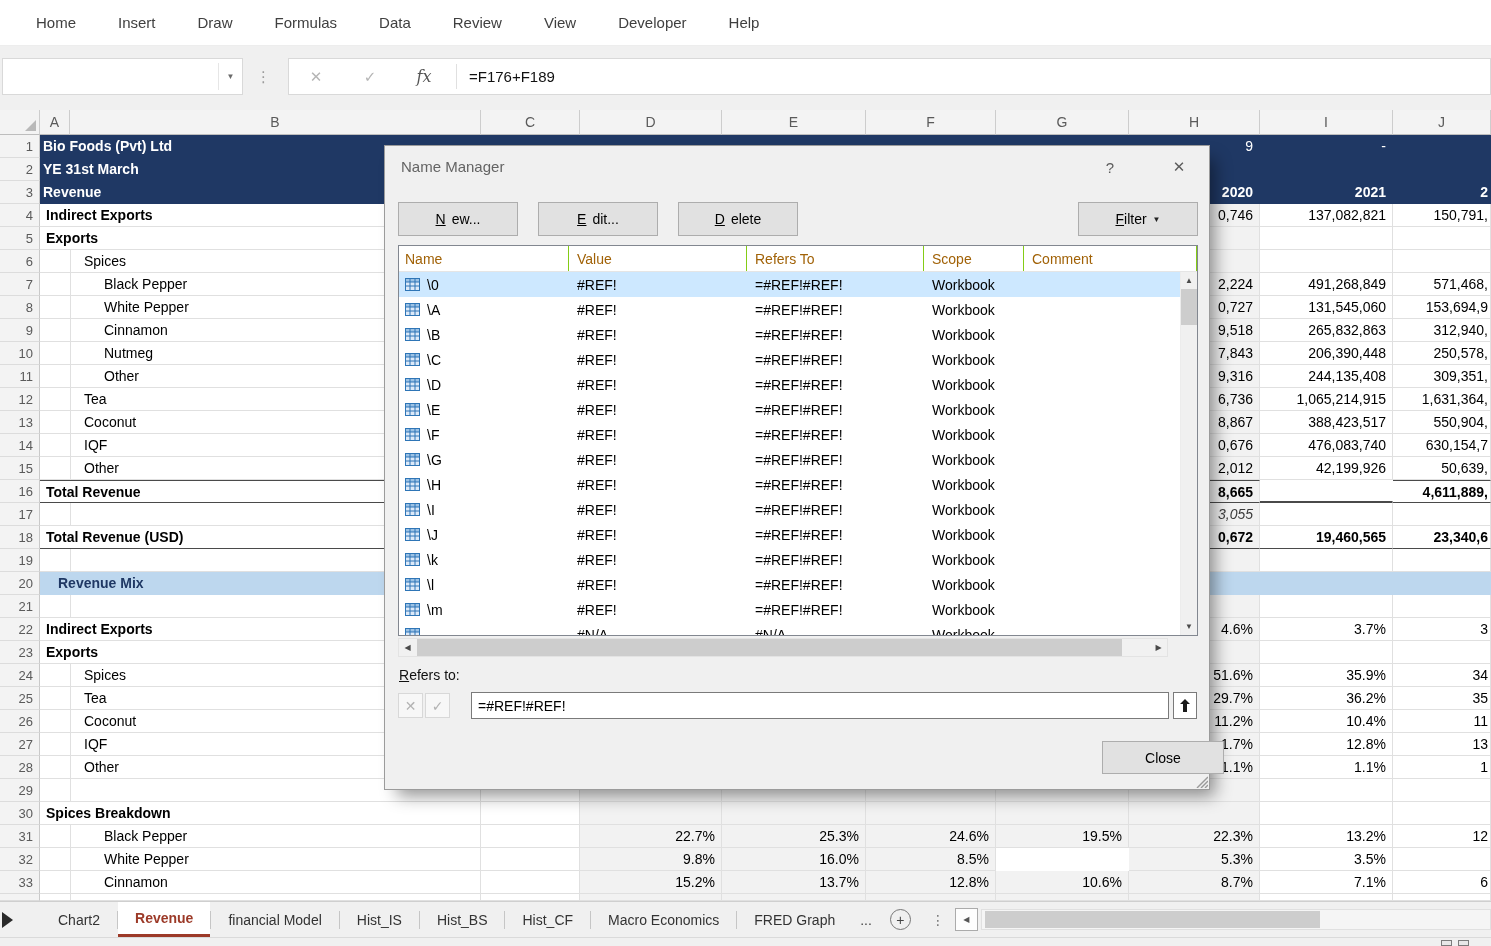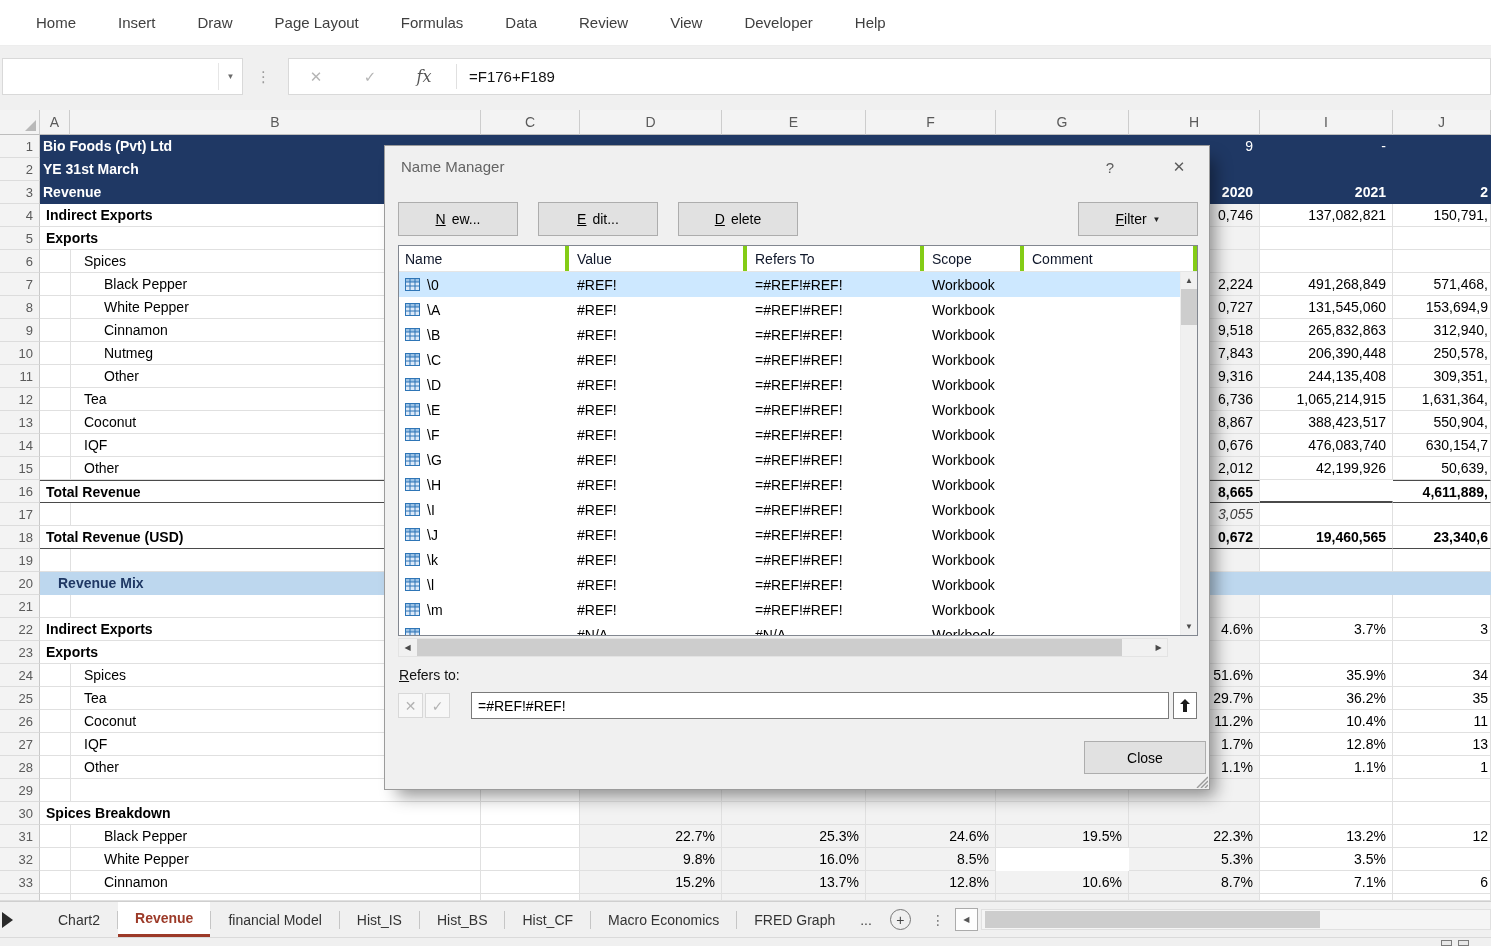--- a/index.html
+++ b/index.html
@@ -65,21 +65,21 @@
     justify-content:center;color:#5c5c5c;font-size:15px}
   .dclose{position:absolute;left:778px;top:8px;width:32px;height:26px;display:flex;align-items:center;
     justify-content:center;color:#5c5c5c;font-size:15px}
   .dbtn{position:absolute;height:34px;background:#e1e1e1;border:1px solid #adadad;font-size:14px;
     display:flex;align-items:center;justify-content:center;gap:6px;cursor:default}
   .caret{font-size:8px;color:#222}
   .nmlist{position:absolute;left:13px;top:99px;width:800px;height:391px;background:#fff;
     border:1px solid #828790;overflow:hidden}
   .nmhdr{display:flex;height:26px;border-bottom:1px solid #e5e5e5;background:#fff}
   .nmc{flex:none;display:flex;align-items:center;padding-left:8px;font-size:14px;overflow:hidden;white-space:nowrap}
-  .nmc.h{border-right:4px solid #84cc16;color:#0f172a}
+  .nmc.h{border-right:1px solid #84cc16;color:#a16207}
   .c0{width:170px;padding-left:6px}.c1{width:178px}.c2{width:177px}.c3{width:100px}.c4{flex:1}
   .nmrows{height:363px;overflow:hidden}
   .nmrow{display:flex;height:25px}
   .nmrow.sel{background:#cde8ff}
   .nmicon{display:flex;align-items:center;margin-right:7px}
   .vsb{position:absolute;right:0;top:26px;bottom:0;width:17px;background:#f0f0f0;border-left:1px solid #ececec}
   .vsb .arr{height:17px;display:flex;align-items:center;justify-content:center;font-size:8px;color:#4a4a4a}
   .vsb .dn{position:absolute;bottom:0;left:0;right:0}
   .vthumb{position:absolute;left:0;right:0;top:17px;height:36px;background:#cdcdcd}
   .hsb{position:absolute;left:13px;top:492px;width:770px;height:19px;background:#f1f1f1;border:1px solid #e3e3e3}
@@ -87,21 +87,21 @@
     font-size:8px;color:#4a4a4a}
   .hsb .la{left:0}.hsb .ra{right:0}
   .hthumb{position:absolute;left:18px;top:0;bottom:0;width:705px;background:#cdcdcd}
   .referslbl{position:absolute;left:14px;top:521px;font-size:14px;color:#111}
   .miniBtn{position:absolute;top:547px;width:25px;height:25px;background:#f7f7f7;border:1px solid #d8d8d8;
     display:flex;align-items:center;justify-content:center;color:#b3b3b3;font-size:14px}
   .refinput{position:absolute;left:86px;top:546px;width:698px;height:27px;border:1px solid #7a7a7a;
     background:#fff;font-size:14px;padding-left:6px;font-family:"Liberation Sans","DejaVu Sans",sans-serif;outline:none}
   .collapsebtn{position:absolute;left:788px;top:546px;width:24px;height:27px;background:#fff;
     border:1px solid #7a7a7a;display:flex;align-items:center;justify-content:center}
-  .closebtn{position:absolute;left:699px;top:595px;width:122px;height:33px}
+  .closebtn{position:absolute;left:717px;top:595px;width:122px;height:33px}
   .grip{position:absolute;right:1px;bottom:1px;width:14px;height:14px}
 
   
   .tabbar{position:absolute;top:901px;left:0;right:0;height:36px;background:#f0f0f0;
     border-top:1px solid #cfcfcf;display:flex;align-items:stretch}
   .navwedge{width:0;height:0;border-top:8px solid transparent;border-bottom:8px solid transparent;
     border-left:11px solid #2a2a2a;align-self:center;margin-left:2px;margin-right:28px}
   .stab{padding:0 17px;font-size:14px;color:#333;display:flex;align-items:center;cursor:default;white-space:nowrap}
   .stab.active{background:#fff;color:var(--active-tab-red,#9C3A28);font-weight:bold;
     border-bottom:3px solid var(--active-tab-red,#9C3A28)}
@@ -121,21 +121,20 @@
 </style>
 </head>
 <body>
 
 <div class="app">
 
   <div class="ribbon">
       <div class="rtab">Home</div>
       <div class="rtab">Insert</div>
       <div class="rtab">Draw</div>
-      <div class="rtab">Page Layout</div>
       <div class="rtab">Formulas</div>
       <div class="rtab">Data</div>
       <div class="rtab">Review</div>
       <div class="rtab">View</div>
       <div class="rtab">Developer</div>
       <div class="rtab">Help</div>
     </div>
 
   <div class="fstrip">
     <div class="namebox">

